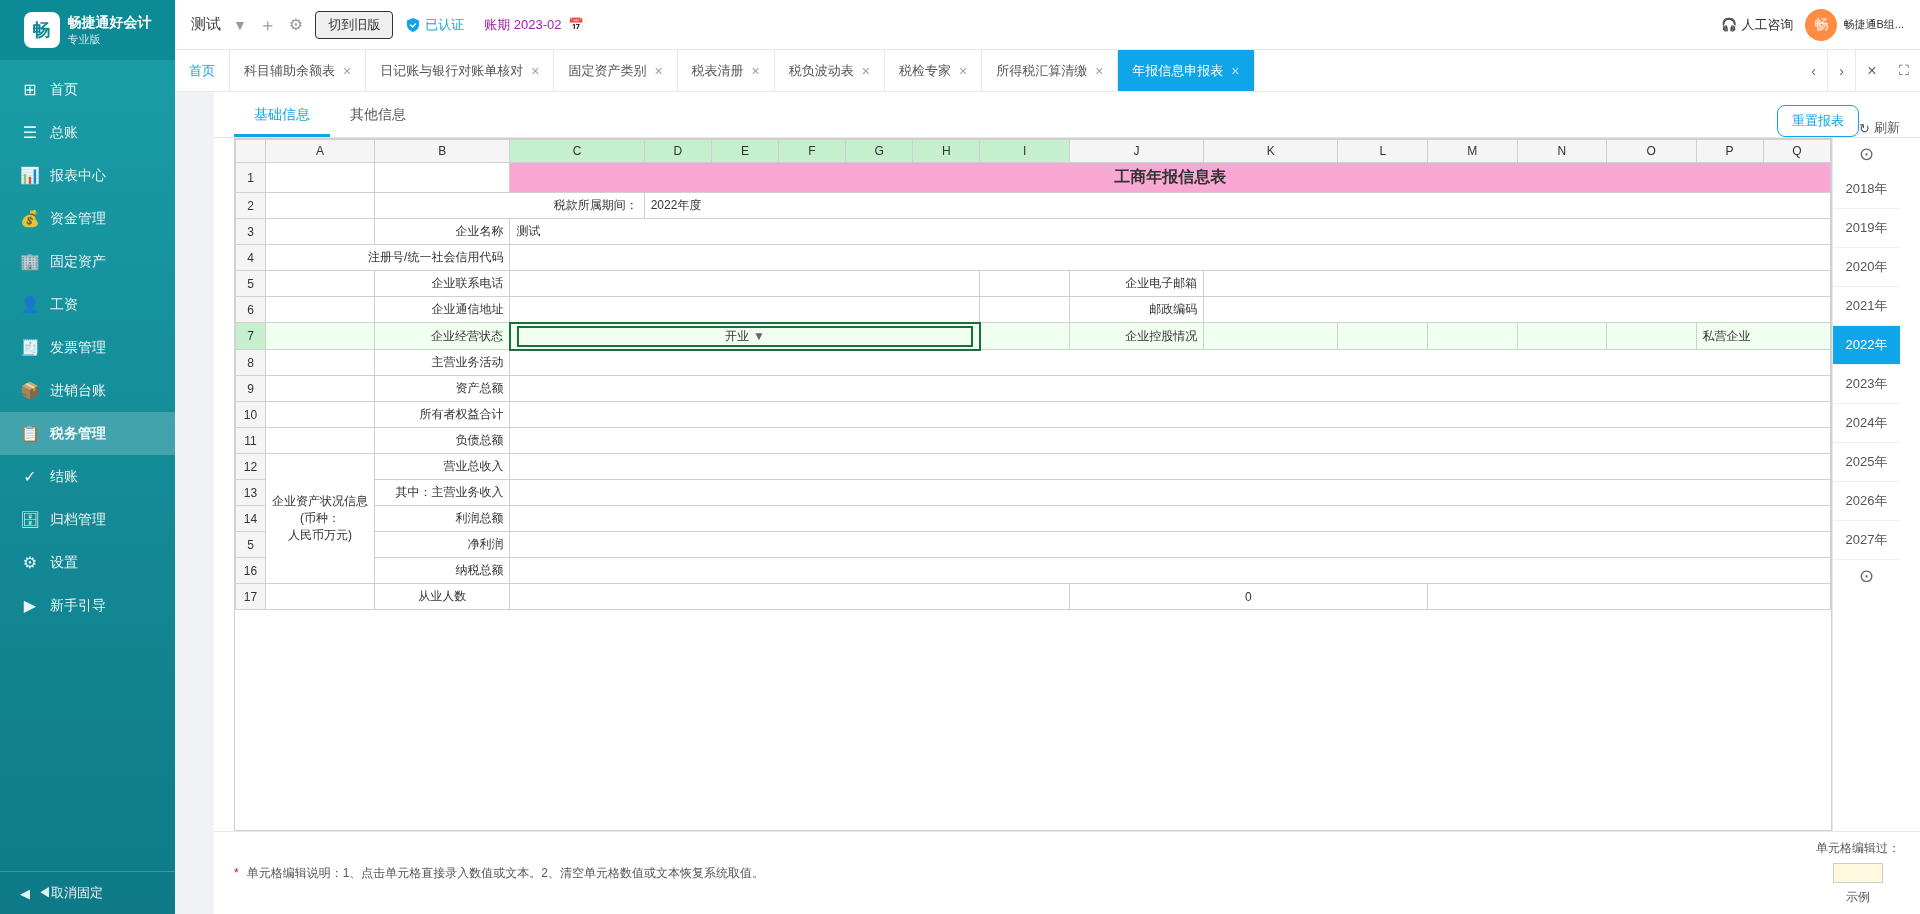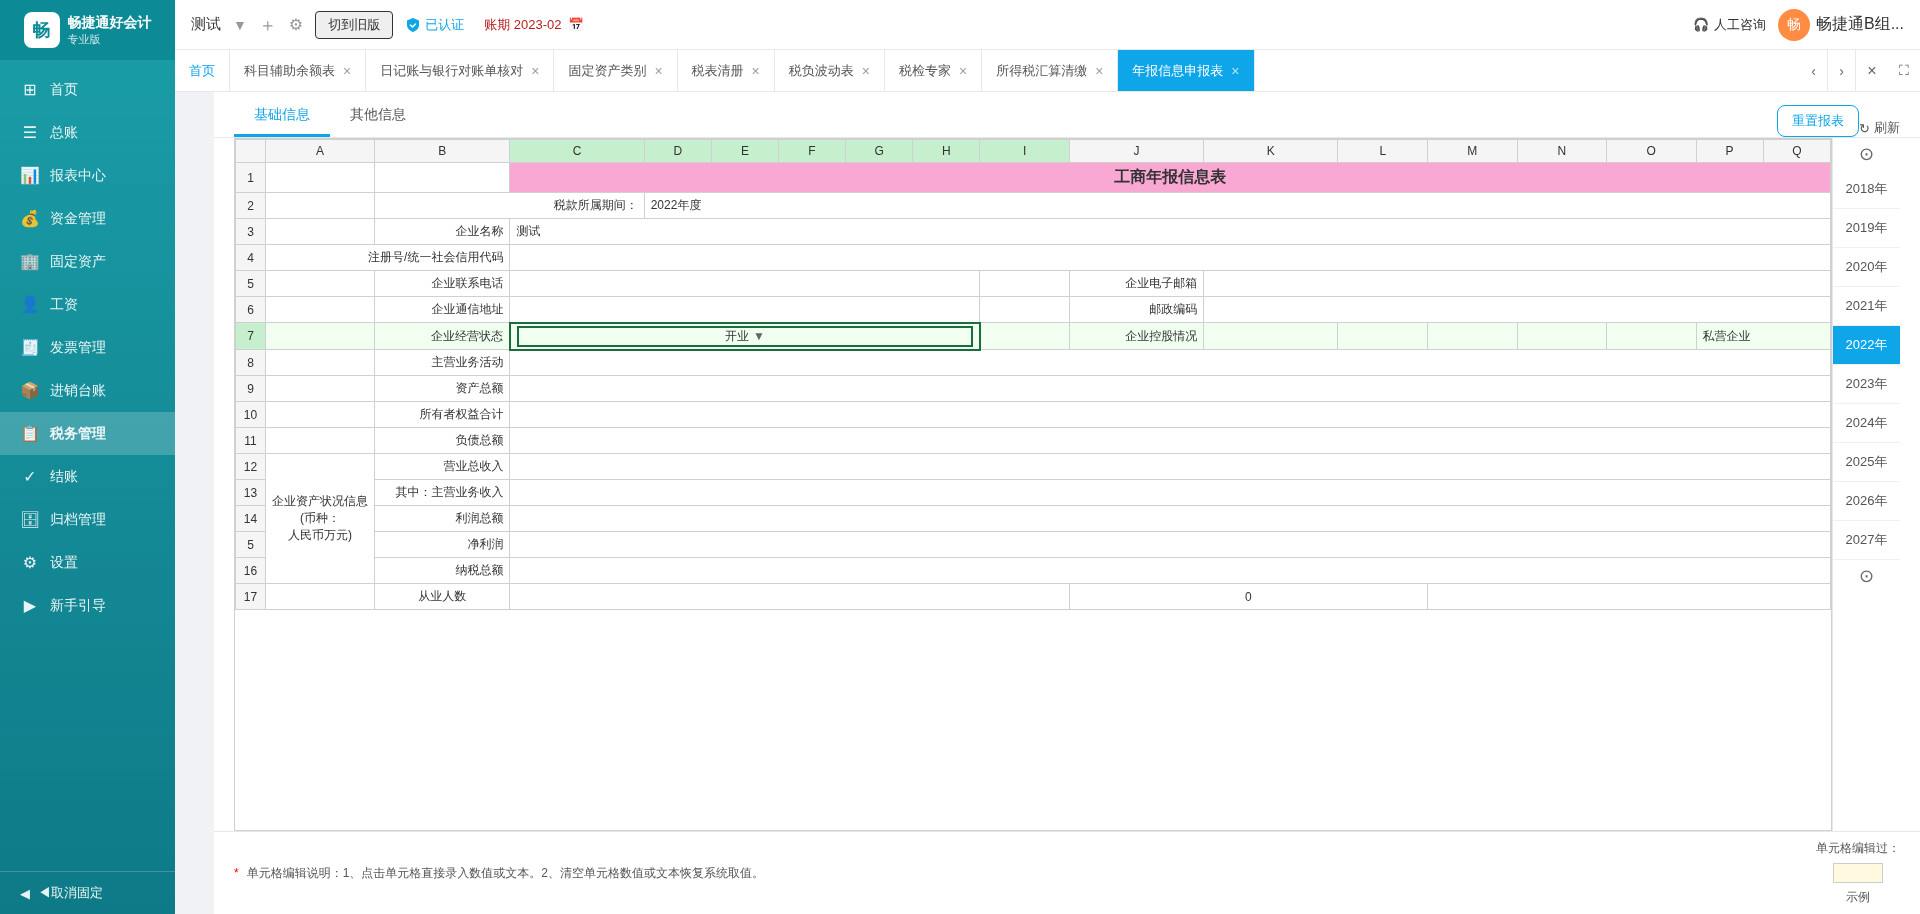--- a/index.html
+++ b/index.html
@@ -74,26 +74,26 @@
       border-radius: 4px;
       padding: 4px 12px;
       cursor: pointer;
       font-size: 13px;
       color: #333;
     }
     .topbar-certified {
       display: flex; align-items: center; gap: 4px;
       color: #0ea5e9; font-size: 13px;
     }
-    .topbar-period { font-size: 13px; color: #b91c1c; margin-left: 8px; }
+    .topbar-period { font-size: 13px; color: #a21caf; margin-left: 8px; }
     .topbar-spacer { flex: 1; }
     .topbar-service { display: flex; align-items: center; gap: 4px; color: #333; cursor: pointer; font-size: 13px; }
     .topbar-user { display: flex; align-items: center; gap: 6px; cursor: pointer; }
     .topbar-avatar { width: 32px; height: 32px; border-radius: 50%; background: #ff8c42; display: flex; align-items: center; justify-content: center; color: white; font-size: 14px; }
-    .topbar-username { font-size: 16px; color: #333; }
+    .topbar-username { font-size: 11px; color: #333; }
 
     
     .tabs-bar {
       height: 42px;
       background: white;
       border-bottom: 1px solid #e8e8e8;
       display: flex;
       align-items: stretch;
       overflow: hidden;
     }

